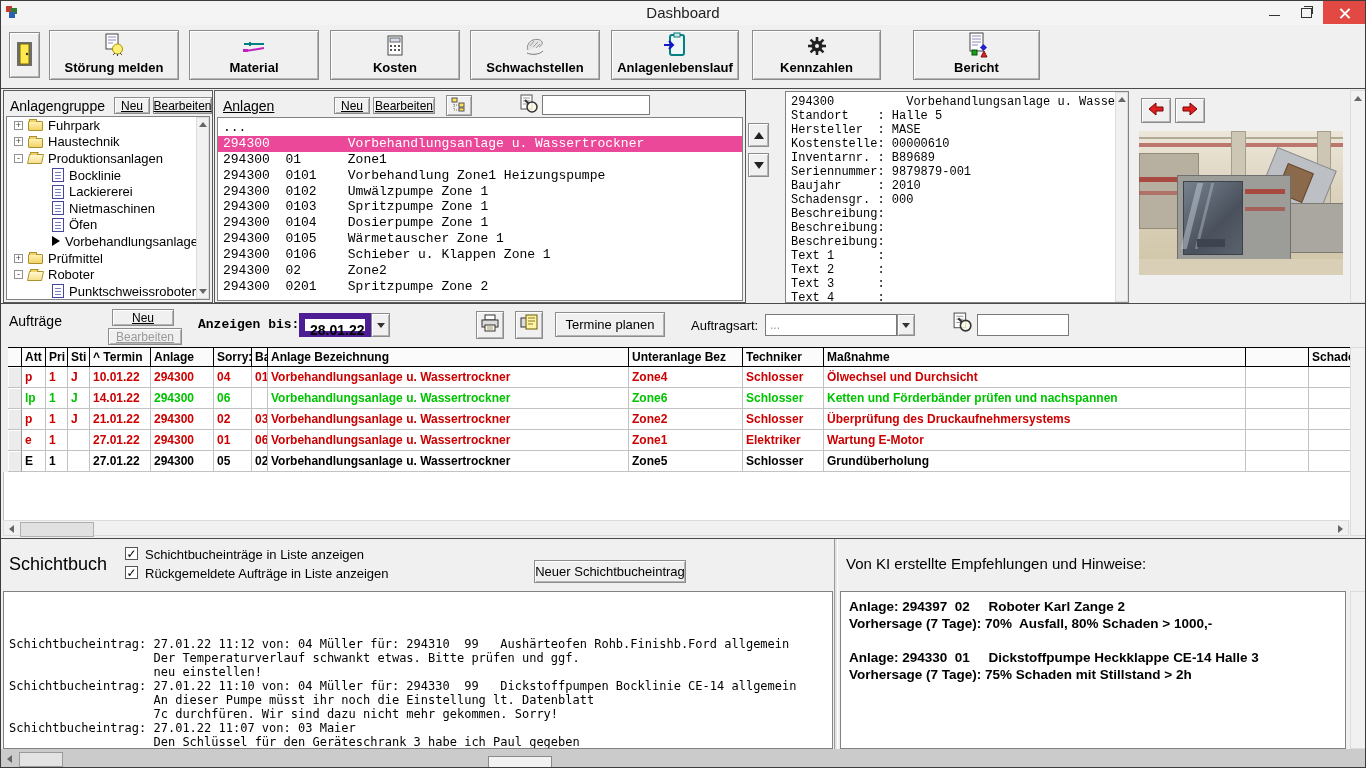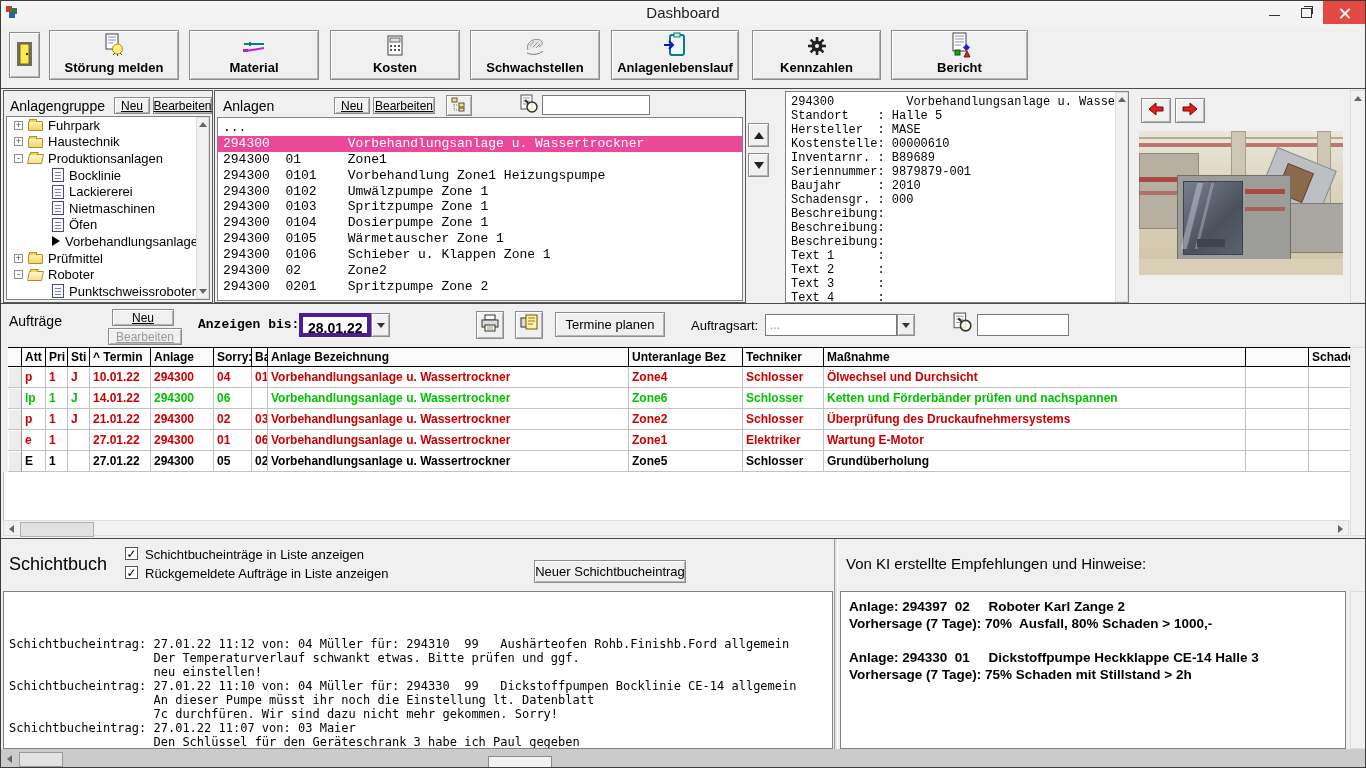--- a/index.html
+++ b/index.html
@@ -190,21 +190,21 @@
             <line x1="5.6" y1="5.6" x2="18.4" y2="18.4"></line>
             <line x1="5.6" y1="18.4" x2="18.4" y2="5.6"></line>
           </g>
           <circle cx="12" cy="12" r="5.5" fill="#222"></circle>
           <circle cx="12" cy="12" r="2" fill="#f0f0f0"></circle>
         </svg>
     </span>
     <span>Kennzahlen</span>
   </div>
 
-  <div class="abs btn3d toolbar-btn" style="left:890px;width:137px;">
+  <div class="abs btn3d toolbar-btn" style="left:912px;width:127px;">
     <span class="ticonbox">
       <svg width="26" height="26" viewBox="0 0 26 26">
           <rect x="6" y="1" width="13" height="18" fill="#fff" stroke="#444"></rect>
           <path d="M8 4h9M8 7h9M8 10h9M8 13h6" stroke="#8a8ac0" fill="none"></path>
           <rect x="8" y="18" width="5" height="5" fill="#18a018" stroke="#0a520a"></rect>
           <path d="M17 25l3-6 3 6z" fill="#d22" stroke="#801010"></path>
           <rect x="17" y="13" width="5" height="5" fill="#2222cc" transform="rotate(45 19.5 15.5)"></rect>
         </svg>
     </span>
     <span>Bericht</span>
@@ -290,21 +290,21 @@
           </div>
         </div>
       <div class="abs sbtrack" style="right:0;top:0;width:13px;height:182px;">
         <i class="chev up" style="left:2px;top:4px;"></i>
         <i class="chev down" style="left:2px;bottom:4px;"></i>
       </div>
     </div>
   </div>
 
   <div class="abs panel" style="left:213px;top:89px;width:532px;height:213px;">
-    <div class="abs ptitle" style="left:8px;top:7px;">Anlagen</div>
+    <div class="abs ptitle" style="left:8px;top:7px;text-decoration:underline;">Anlagen</div>
     <div class="abs btn3d smallbtn underline" style="left:119px;top:6px;width:36px;">
         <span>Neu</span>
       </div>
     <div class="abs btn3d smallbtn underline" style="left:158px;top:6px;width:62px;">
         <span>Bearbeiten</span>
       </div>
     <div class="abs btn3d" style="left:231px;top:4px;width:26px;height:21px;">
       <span>
         <svg width="16" height="15" viewBox="0 0 16 15">
             <rect x="1" y="1" width="5" height="4" fill="#ffe15a" stroke="#555"></rect>
@@ -418,21 +418,21 @@
 
   <div class="abs" style="left:0;top:303px;width:1366px;height:43px;background:#f0f0f0;">
     <div class="abs" style="left:8px;top:9px;font-size:14px;text-align:center;">Aufträge</div>
     <div class="abs btn3d smallbtn underline" style="left:111px;top:5px;width:62px;">
         <span>Neu</span>
       </div>
     <div class="abs btn3d smallbtn underline disabled" style="left:107px;top:24px;width:74px;">
         <span>Bearbeiten</span>
       </div>
     <div class="abs" style="left:197px;top:13px;font-family:'Liberation Mono',monospace;font-weight:bold;font-size:13px;">Anzeigen bis:</div>
-    <div class="abs" style="left:298px;top:9px;width:72px;height:24px;background:#fff;border:4px solid #4c1d95;font-weight:bold;font-size:14px;line-height:22px;padding-left:5px;box-sizing:border-box;">28.01.22</div>
+    <div class="abs" style="left:298px;top:9px;width:72px;height:24px;background:#fff;border:6px solid #4c1d95;font-weight:bold;font-size:14px;line-height:22px;padding-left:5px;box-sizing:border-box;">28.01.22</div>
     <div class="abs btn3d" style="left:370px;top:9px;width:19px;height:24px;">
         <i class="dd-down"></i>
       </div>
     <div class="abs btn3d" style="left:475px;top:7px;width:28px;height:28px;">
       <span><svg width="20" height="19" viewBox="0 0 20 19">
             <rect x="5" y="1" width="10" height="5" fill="#fff" stroke="#333"></rect>
             <rect x="2" y="6" width="16" height="7" fill="#dcdcdc" stroke="#333"></rect>
             <rect x="5" y="11" width="10" height="6" fill="#fffbe0" stroke="#333"></rect>
             <path d="M7 13h6M7 15h6" stroke="#999"></path>
           </svg></span>

